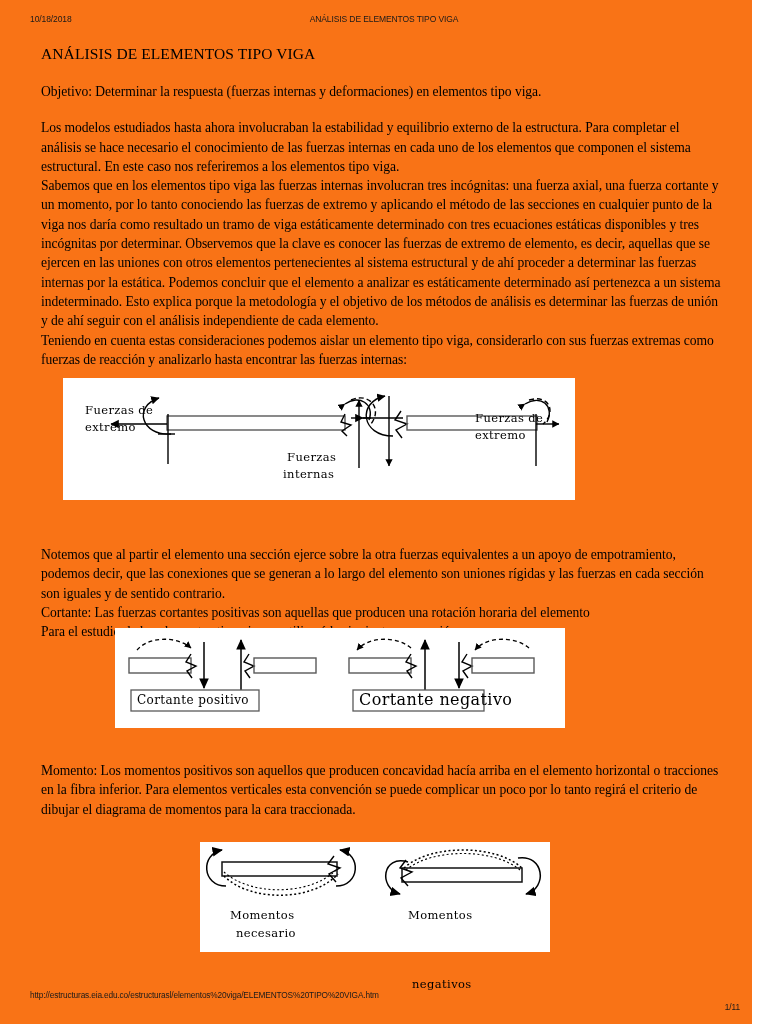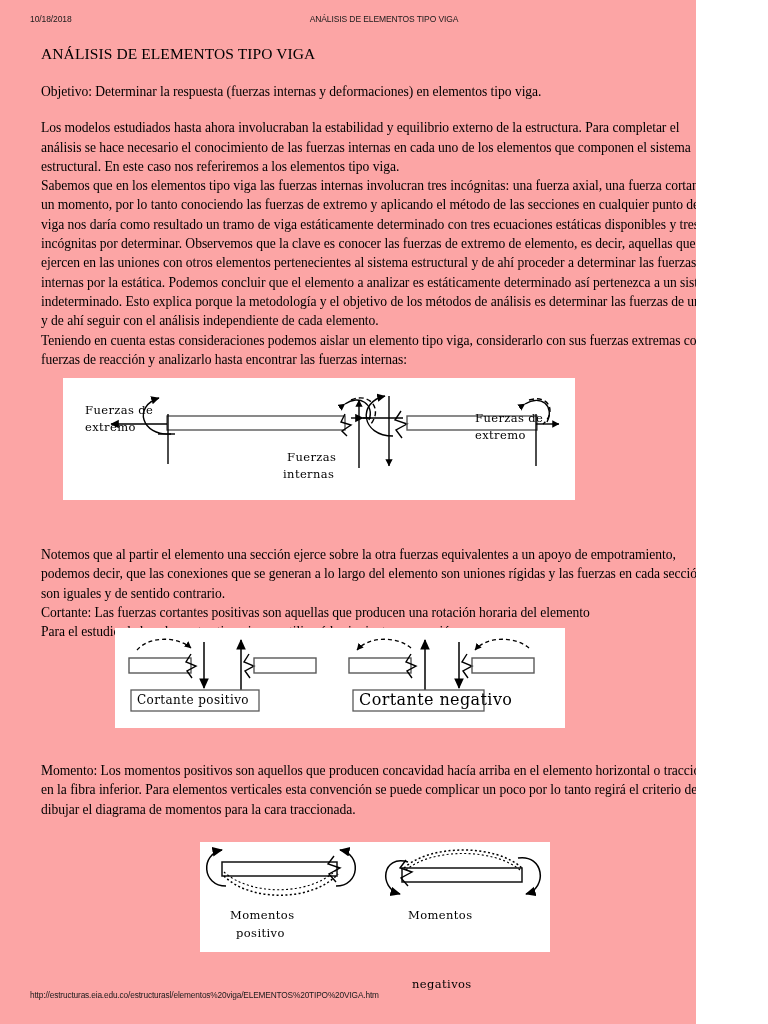--- a/index.html
+++ b/index.html
@@ -2,23 +2,23 @@
 <html><head>
 <meta charset="utf-8">
 <style>
   html, body {
     margin: 0;
     padding: 0;
     background: #ffffff;
   }
   .page {
     position: relative;
-    width: 696px;
+    width: 752px;
     height: 1024px;
-    background: #fca5a5;
+    background: #f97316;
     overflow: hidden;
     font-family: "Liberation Serif", "DejaVu Serif", serif;
     color: #000000;
   }
 
   
   .run-head {
     position: absolute;
     top: 14px;
     left: 0;
@@ -259,21 +259,21 @@
       <path d="M206,28 C232,6 294,6 320,28" fill="none" stroke="#000" stroke-width="1.1" stroke-dasharray="2,2.4"></path>
 
       <path d="M208,20 C182,12 178,46 200,52" fill="none" stroke="#000" stroke-width="1.5" marker-end="url(#ah3)"></path>
 
       <path d="M318,16 C344,12 348,46 326,52" fill="none" stroke="#000" stroke-width="1.5" marker-end="url(#ah3)"></path>
 
       <path d="M206,18 L200,26 L212,30 L201,36 L208,44" fill="none" stroke="#000" stroke-width="1.4"></path>
     </svg>
 
     <span class="fig-label" style="left:30px; top:66px;">Momentos</span>
-    <span class="fig-label" style="left:36px; top:84px;">positivo</span>
+    <span class="fig-label" style="left:36px; top:84px;">necesario</span>
 
     <span class="fig-label" style="left:208px; top:66px;">Momentos</span>
     <span class="fig-label" style="left:212px; top:92px;margin-top:43px;">negativos</span>
   </div>
 
   <div class="foot">
     <span class="url">http://estructuras.eia.edu.co/estructurasl/elementos%20viga/ELEMENTOS%20TIPO%20VIGA.htm</span>
     <span class="pg">1/11</span>
   </div>
 

